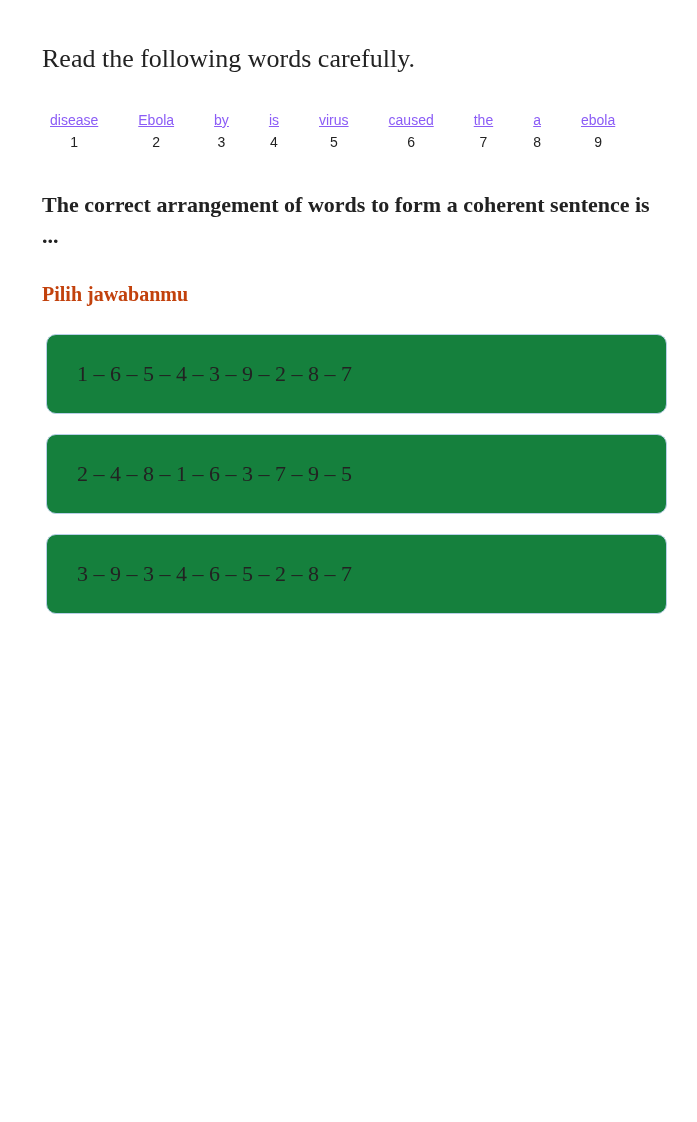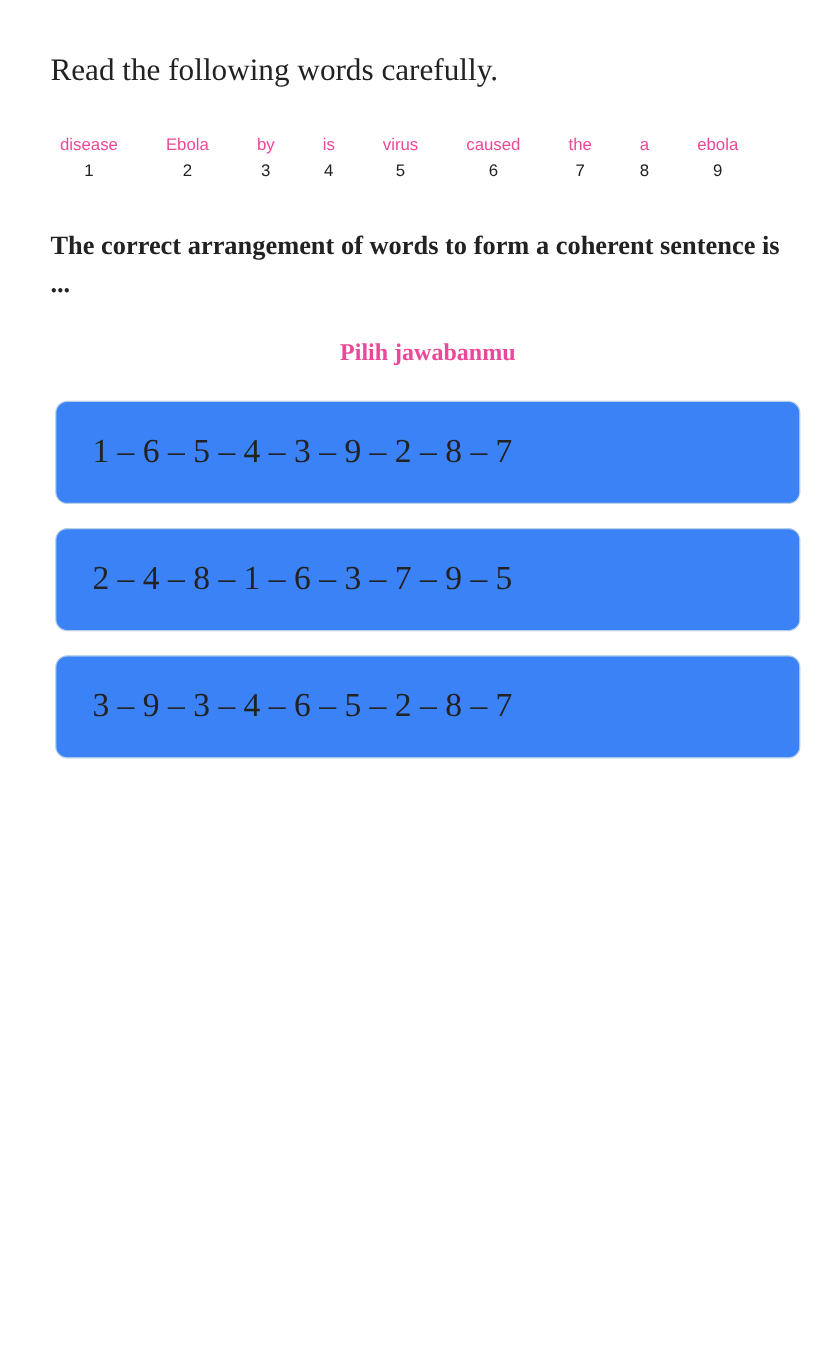--- a/index.html
+++ b/index.html
@@ -34,61 +34,61 @@
 
     .word-item {
       display: flex;
       flex-direction: column;
       align-items: center;
       margin-right: 28px;
     }
 
     .word-text {
       font-size: 14px;
+      text-decoration: underline;
       font-family: Arial, sans-serif;
-      color: #ec4899;
+      color: #8b5cf6;
     }
 
     .word-number {
       font-size: 14px;
       font-family: Arial, sans-serif;
       color: #222;
       margin-top: 2px;
     }
 
     .question-text {
       font-size: 22px;
       font-weight: bold;
       margin-top: 32px;
       margin-bottom: 32px;
       line-height: 1.4;
     }
 
     .pilih-label {
       font-size: 20px;
       font-weight: bold;
-      color: #ec4899;
+      color: #c2410c;
       margin-bottom: 24px;
-      text-align: center;
     }
 
     .options-container {
       display: flex;
       flex-direction: column;
       gap: 12px;
     }
 
     .option-card {
       border: 1.5px solid #b8cfe8;
       border-radius: 10px;
       padding: 26px 30px;
-      font-size: 28px;
+      font-size: 22px;
       font-family: Georgia, serif;
       color: #222;
-      background: #3b82f6;
+      background: #15803d;
       cursor: pointer;
       min-height: 80px;
       display: flex;
       align-items: center;
     }
   </style>
 </head>
 <body>
 
 <h1 class="instruction-title">Read the following words carefully.</h1>

